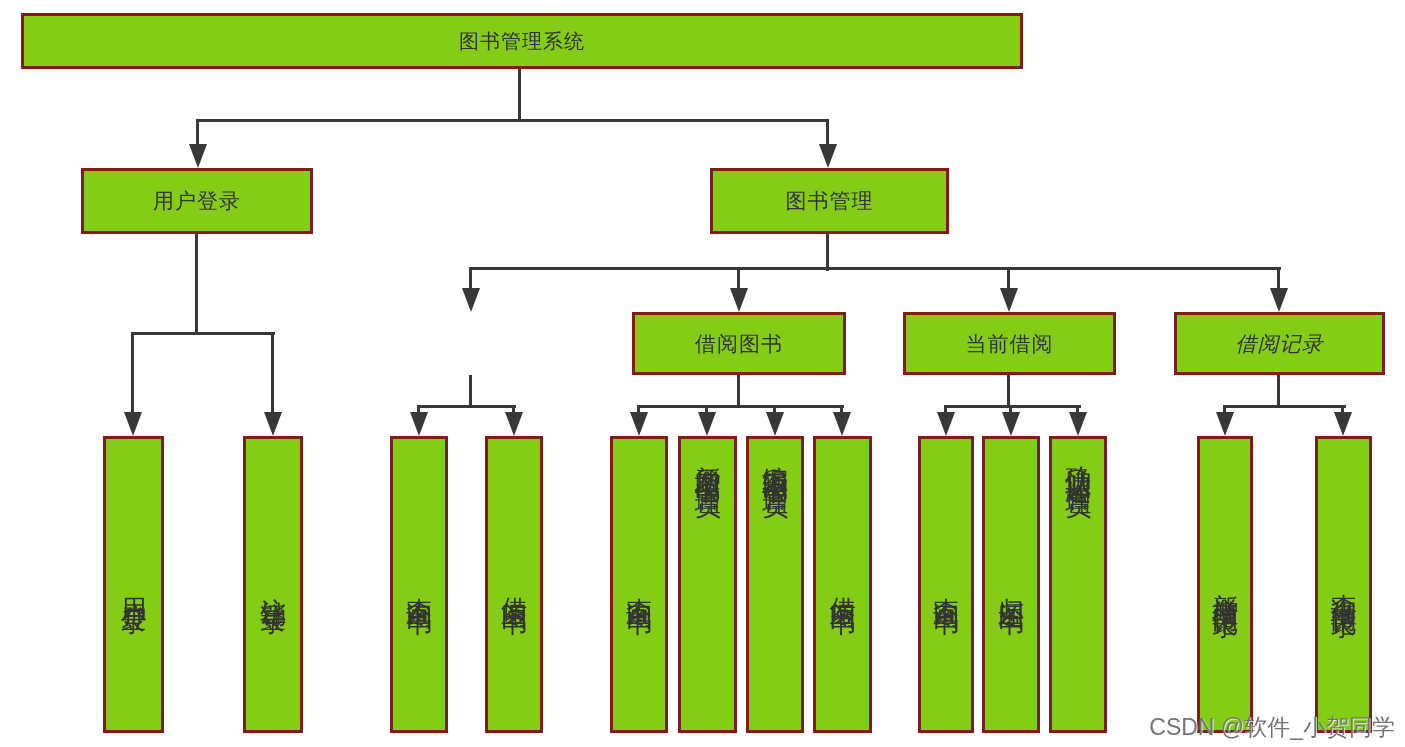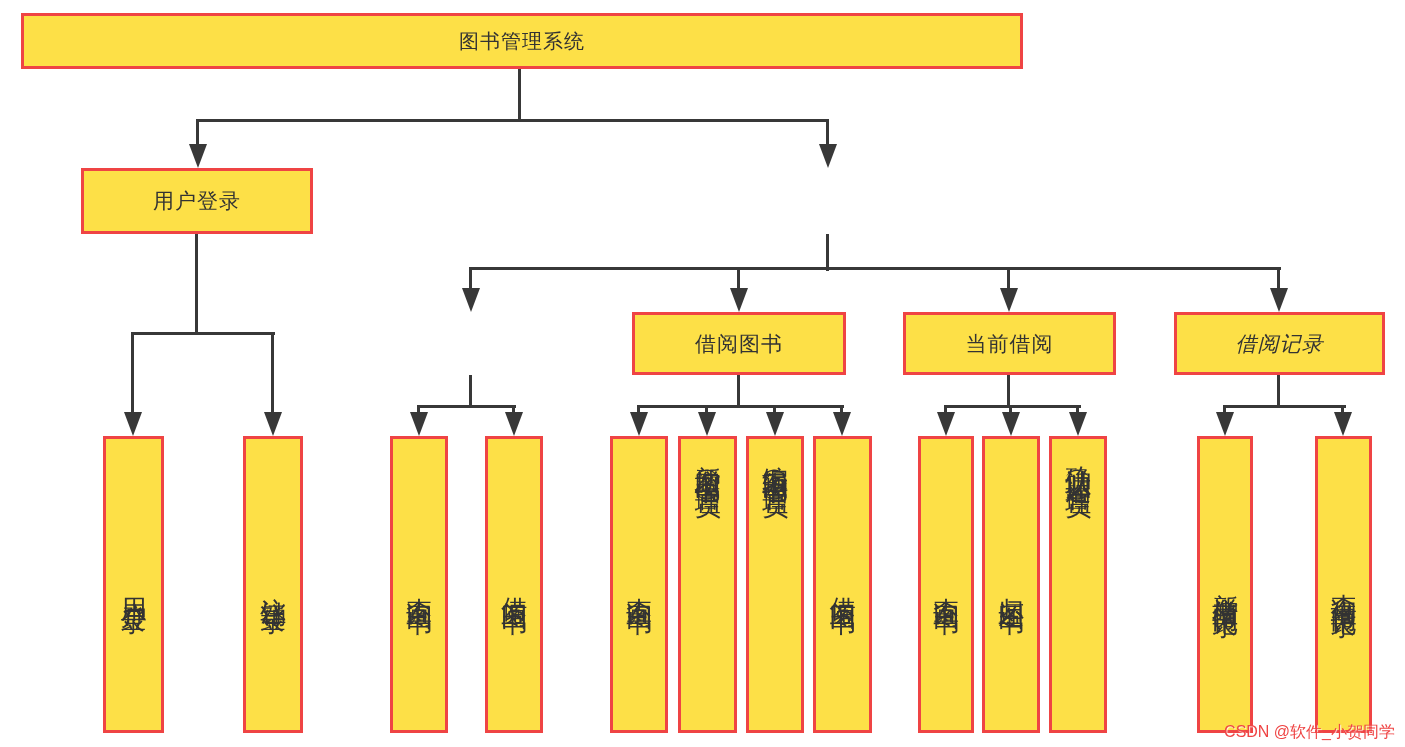--- a/index.html
+++ b/index.html
@@ -1,41 +1,41 @@
 <!DOCTYPE html>
 <html><head>
 <meta charset="utf-8">
 <style>
   html,body{margin:0;padding:0;background:#ffffff;}
   #canvas{
     position:relative;width:1405px;height:747px;background:#ffffff;overflow:hidden;
     font-family:"Liberation Sans",sans-serif;color:#333333;
   }
   .node{
-    position:absolute;box-sizing:border-box;border:3px solid #ef4444;background:#fde047;
+    position:absolute;box-sizing:border-box;border:3px solid #7f1d1d;background:#84cc16;
     display:flex;align-items:center;justify-content:center;
   }
   .hlabel{font-size:21px;letter-spacing:1px;color:#333333;white-space:nowrap;}
   .rootlabel{font-size:20px;}
   .leaf{align-items:center;}
   .leaf.top-align{align-items:flex-start;padding-top:6px;}
   .vtext{
     writing-mode:vertical-rl;text-orientation:mixed;
     font-size:26px;letter-spacing:4px;line-height:1.05;color:#333333;
   }
   .vline,.hline{position:absolute;background:#383838;}
   .vline{width:3px;}
   .hline{height:3px;}
   .arrow{
     position:absolute;width:0;height:0;
     border-left:9px solid transparent;border-right:9px solid transparent;
     border-top:24px solid #383838;
   }
   #watermark{
-    position:absolute;right:10px;bottom:4px;font-size:16px;color:#ef4444;
+    position:absolute;right:10px;bottom:4px;font-size:23px;color:#737373;
     text-shadow:1px 1px 1px rgba(255,255,255,0.85);white-space:nowrap;
   }
 </style>
 </head>
 <body>
 
 <div id="canvas">
 
   <div class="node" style="left:21px;top:13px;width:1002px;height:56px;">
     <span class="hlabel rootlabel">图书管理系统</span>
@@ -43,20 +43,23 @@
 
   <div class="vline" style="left:518px;top:69px;height:52px;"></div>
   <div class="hline" style="left:196px;top:119px;width:633px;"></div>
   <div class="vline" style="left:196px;top:119px;height:33px;"></div>
   <div class="vline" style="left:826px;top:119px;height:33px;"></div>
   <div class="arrow" style="left:189px;top:144px;"></div>
   <div class="arrow" style="left:819px;top:144px;"></div>
 
   <div class="node" style="left:81px;top:168px;width:232px;height:66px;">
     <span class="hlabel">用户登录</span>
+  </div>
+  <div class="node" style="left:710px;top:168px;width:239px;height:66px;">
+    <span class="hlabel">图书管理</span>
   </div>
 
   <div class="vline" style="left:195px;top:234px;height:101px;"></div>
   <div class="hline" style="left:131px;top:332px;width:144px;"></div>
   <div class="vline" style="left:131px;top:332px;height:84px;"></div>
   <div class="vline" style="left:271px;top:332px;height:84px;"></div>
   <div class="arrow" style="left:124px;top:412px;"></div>
   <div class="arrow" style="left:264px;top:412px;"></div>
 
   <div class="vline" style="left:826px;top:234px;height:37px;"></div>

